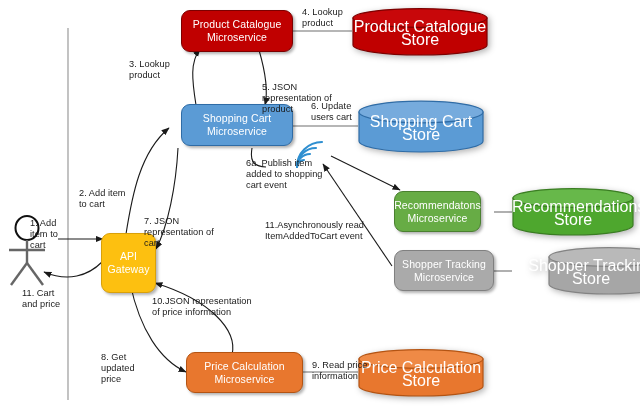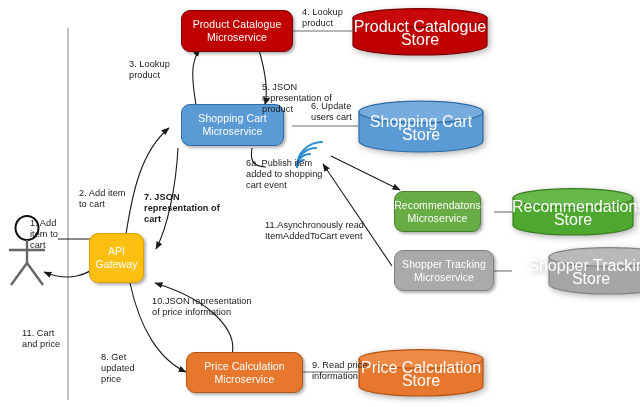--- a/index.html
+++ b/index.html
@@ -142,28 +142,28 @@
     </svg>
   </div>
 
   <div class="svc svc-product" style="left:181px; top:10px; width:112px; height:42px;">
     <div>
       <span>Product Catalogue</span>
       <span>Microservice</span>
     </div>
   </div>
 
-  <div class="svc svc-cart" style="left:181px; top:104px; width:103px; height:42px;">
+  <div class="svc svc-cart" style="left:181px; top:104px; width:112px; height:42px;">
     <div>
       <span>Shopping Cart</span>
       <span>Microservice</span>
     </div>
   </div>
 
-  <div class="svc svc-gateway" style="left:89px; top:233px; width:55px; height:50px;">
+  <div class="svc svc-gateway" style="left:101px; top:233px; width:55px; height:60px;">
     <div>
       <span>API</span>
       <span>Gateway</span>
     </div>
   </div>
 
   <div class="svc svc-price" style="left:186px; top:352px; width:117px; height:41px;">
     <div>
       <span>Price Calculation</span>
       <span>Microservice</span>
@@ -245,28 +245,28 @@
   <div class="cap" style="left:302px; top:7px;">4. Lookup
 product</div>
   <div class="cap" style="left:262px; top:52px;margin-top:30px;">5. JSON
 representation of
 product</div>
   <div class="cap" style="left:311px; top:101px;">6. Update
 users cart</div>
   <div class="cap" style="left:246px; top:158px;">6a. Publish item
 added to shopping
 cart event</div>
-  <div class="cap" style="left:144px; top:192px;font-weight:bold;">7. JSON
+  <div class="cap" style="left:144px; top:216px;">7. JSON
 representation of
 cart</div>
   <div class="cap" style="left:101px; top:352px;">8. Get
 updated
 price</div>
   <div class="cap" style="left:304px; top:360px;margin-left:8px;">9. Read price
 information</div>
   <div class="cap" style="left:152px; top:296px;">10.JSON representation
 of price information</div>
   <div class="cap" style="left:265px; top:220px;">11.Asynchronously read
 ItemAddedToCart event</div>
-  <div class="cap" style="left:22px; top:288px;margin-top:40px;">11. Cart
+  <div class="cap" style="left:22px; top:288px;">11. Cart
 and price</div>
 
 </div>
 
 </body></html>

